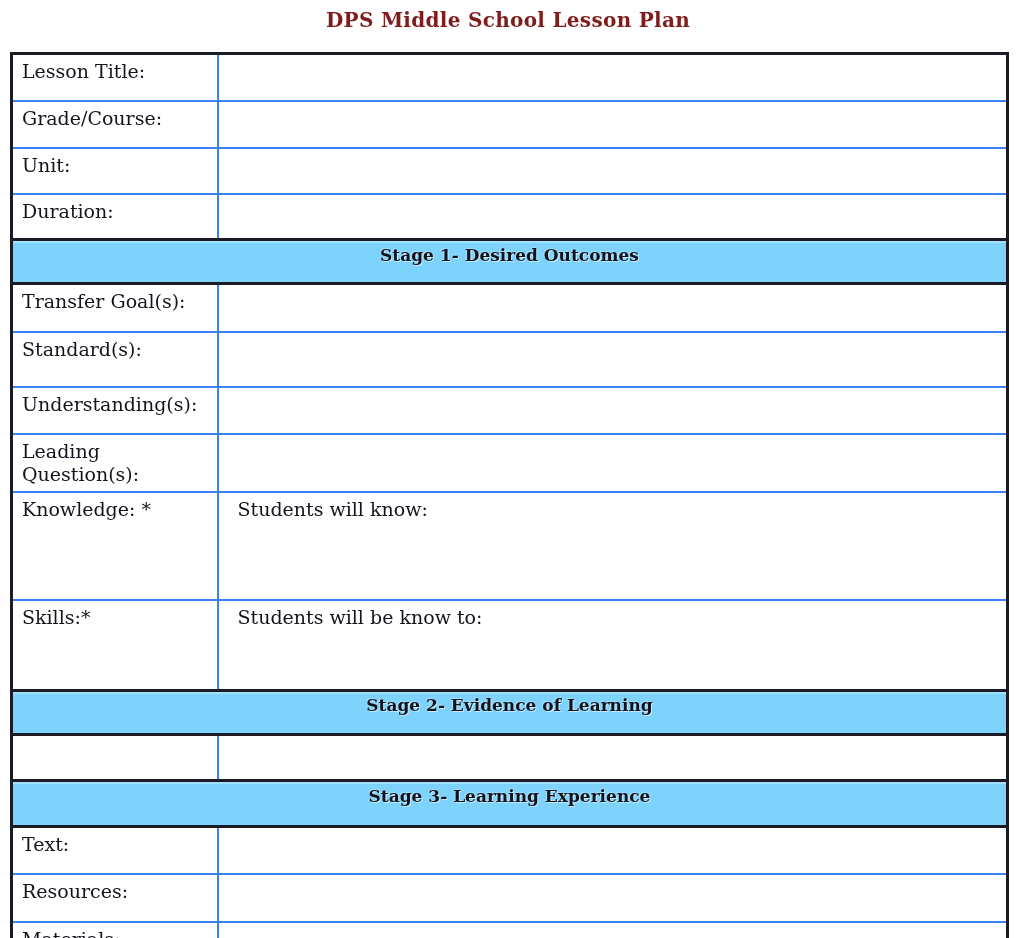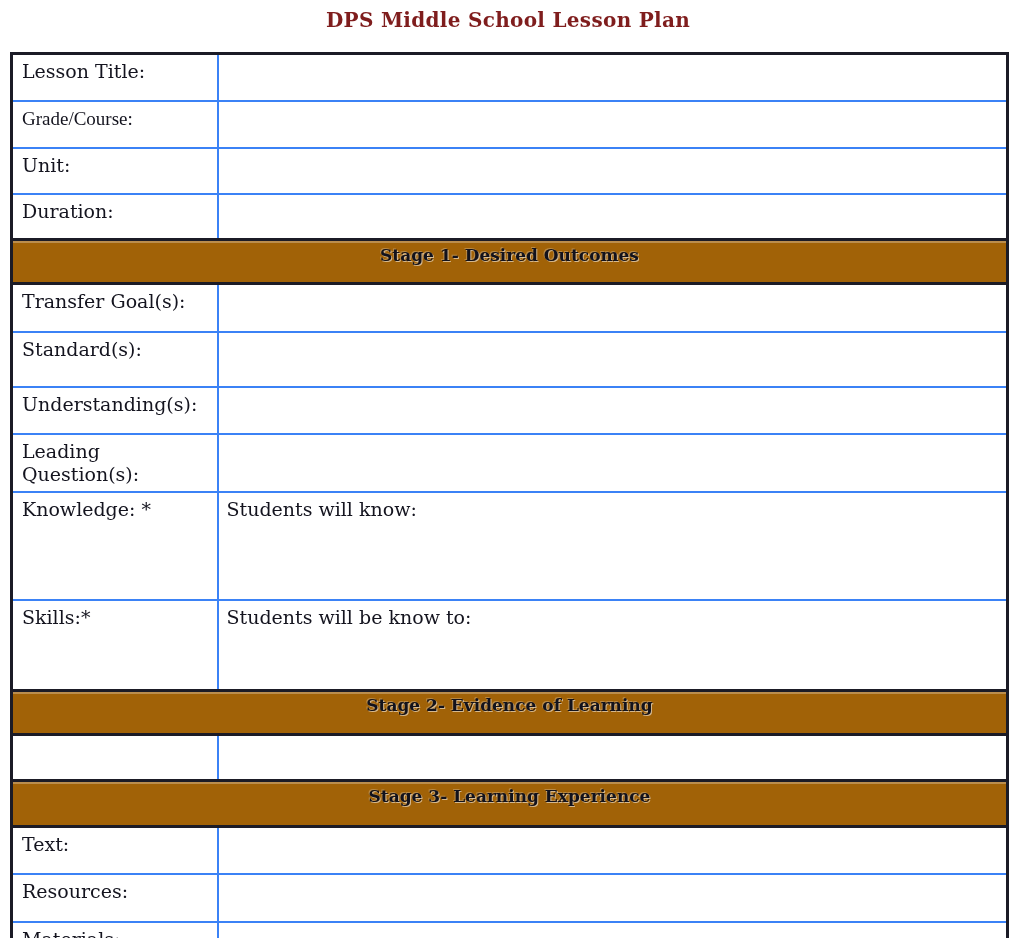--- a/index.html
+++ b/index.html
@@ -39,37 +39,37 @@
   col.value-col   { width: 790px; }
   td {
     border: 2px solid #3b82f6;
     vertical-align: top;
     padding: 5px 8px 4px 9px;
     font-size: 19px;
     line-height: 1.25;
     overflow: hidden;
   }
   td.label-cell { }
-  td.value-cell { padding-left: 8px; }
+  td.value-cell { padding-left: 19px; }
   td.section-cell {
-    background: #a16207;
+    background: #7dd3fc;
     border-top: 3px solid #1b1b26;
     border-bottom: 3px solid #1b1b26;
     text-align: center;
     vertical-align: middle;
     font-weight: bold;
     font-size: 17px;
     padding: 0 0 12px 0;
     color: #12121c;
     text-shadow: 1px 1px 0 rgba(255,255,255,0.55), -1px -1px 0 rgba(255,255,255,0.25);
     box-shadow: inset 0 2px 0 rgba(255,255,255,0.28);
   }
   
   tbody tr:nth-child(1)  { height: 47px; }
-  tbody tr:nth-child(2)  { height: 47px; font-family: Liberation Serif, serif; }
+  tbody tr:nth-child(2)  { height: 47px; }
   tbody tr:nth-child(3)  { height: 46px; }
   tbody tr:nth-child(4)  { height: 46px; }
   tbody tr:nth-child(5)  { height: 44px; }
   tbody tr:nth-child(6)  { height: 48px; }
   tbody tr:nth-child(7)  { height: 55px; }
   tbody tr:nth-child(8)  { height: 47px; }
   tbody tr:nth-child(9)  { height: 38px; }
   tbody tr:nth-child(10) { height: 108px; margin-top: 20px; }
   tbody tr:nth-child(11) { height: 90px; }
   tbody tr:nth-child(12) { height: 44px; }

